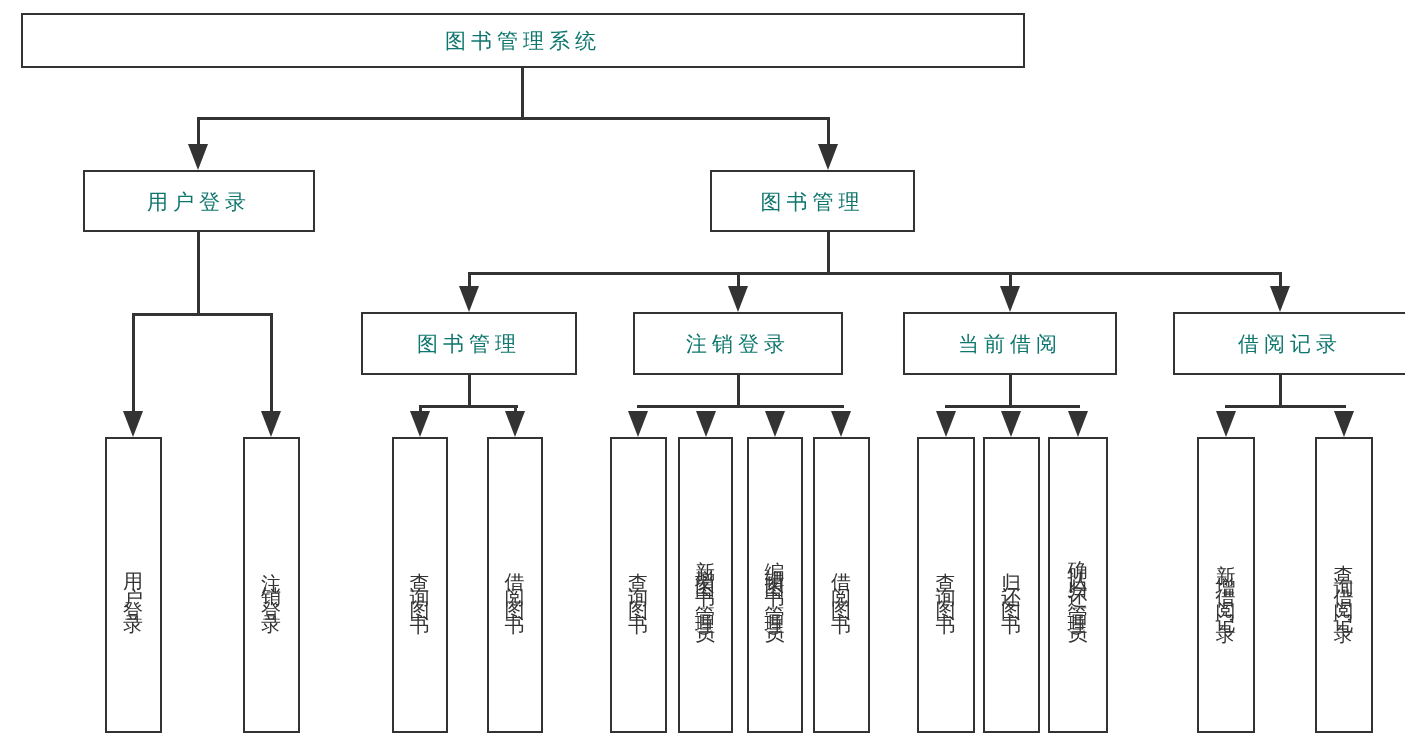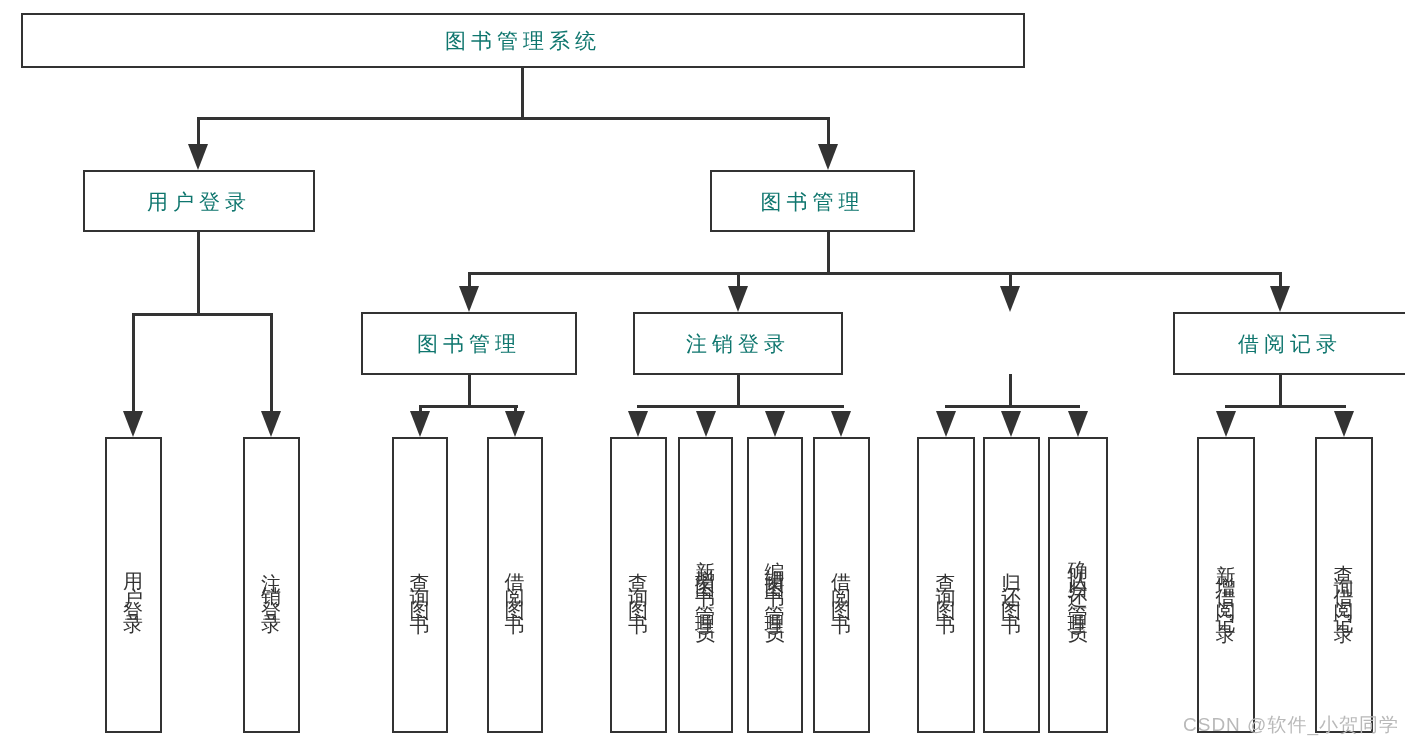--- a/index.html
+++ b/index.html
@@ -38,20 +38,21 @@
 
 <div id="canvas">
 
   <div class="node" style="left:21px;top:13px;width:1004px;height:55px">图书管理系统</div>
 
   <div class="node" style="left:83px;top:170px;width:232px;height:62px">用户登录</div>
   <div class="node" style="left:710px;top:170px;width:205px;height:62px">图书管理</div>
 
   <div class="node" style="left:361px;top:312px;width:216px;height:63px">图书管理</div>
   <div class="node" style="left:633px;top:312px;width:210px;height:63px">注销登录</div>
+  <div class="node" style="left:903px;top:312px;width:214px;height:63px">当前借阅</div>
   <div class="node" style="left:1173px;top:312px;width:234px;height:63px">借阅记录</div>
 
   <div class="vnode s4" style="left:105px;top:437px;width:57px;height:296px">用户登录</div>
   <div class="vnode s4" style="left:243px;top:437px;width:57px;height:296px">注销登录</div>
 
   <div class="vnode s4" style="left:392px;top:437px;width:56px;height:296px">查询图书</div>
   <div class="vnode s4" style="left:487px;top:437px;width:56px;height:296px">借阅图书</div>
 
   <div class="vnode s4" style="left:610px;top:437px;width:57px;height:296px">查询图书</div>
   <div class="vnode s9" style="left:678px;top:437px;width:55px;height:296px">新增图书（管理员）</div>
@@ -108,15 +109,14 @@
   <div class="h" style="left:945px;top:405px;width:135px"></div>
   <div class="arrow" style="left:936px;top:411px"></div>
   <div class="arrow" style="left:1001px;top:411px"></div>
   <div class="arrow" style="left:1068px;top:411px"></div>
 
   <div class="v" style="left:1279px;top:374px;height:34px"></div>
   <div class="h" style="left:1225px;top:405px;width:121px"></div>
   <div class="arrow" style="left:1216px;top:411px"></div>
   <div class="arrow" style="left:1334px;top:411px"></div>
 
-  <div id="watermark">CSDN @软件_小贺同学</div>
 
 </div>
 
 </body></html>

